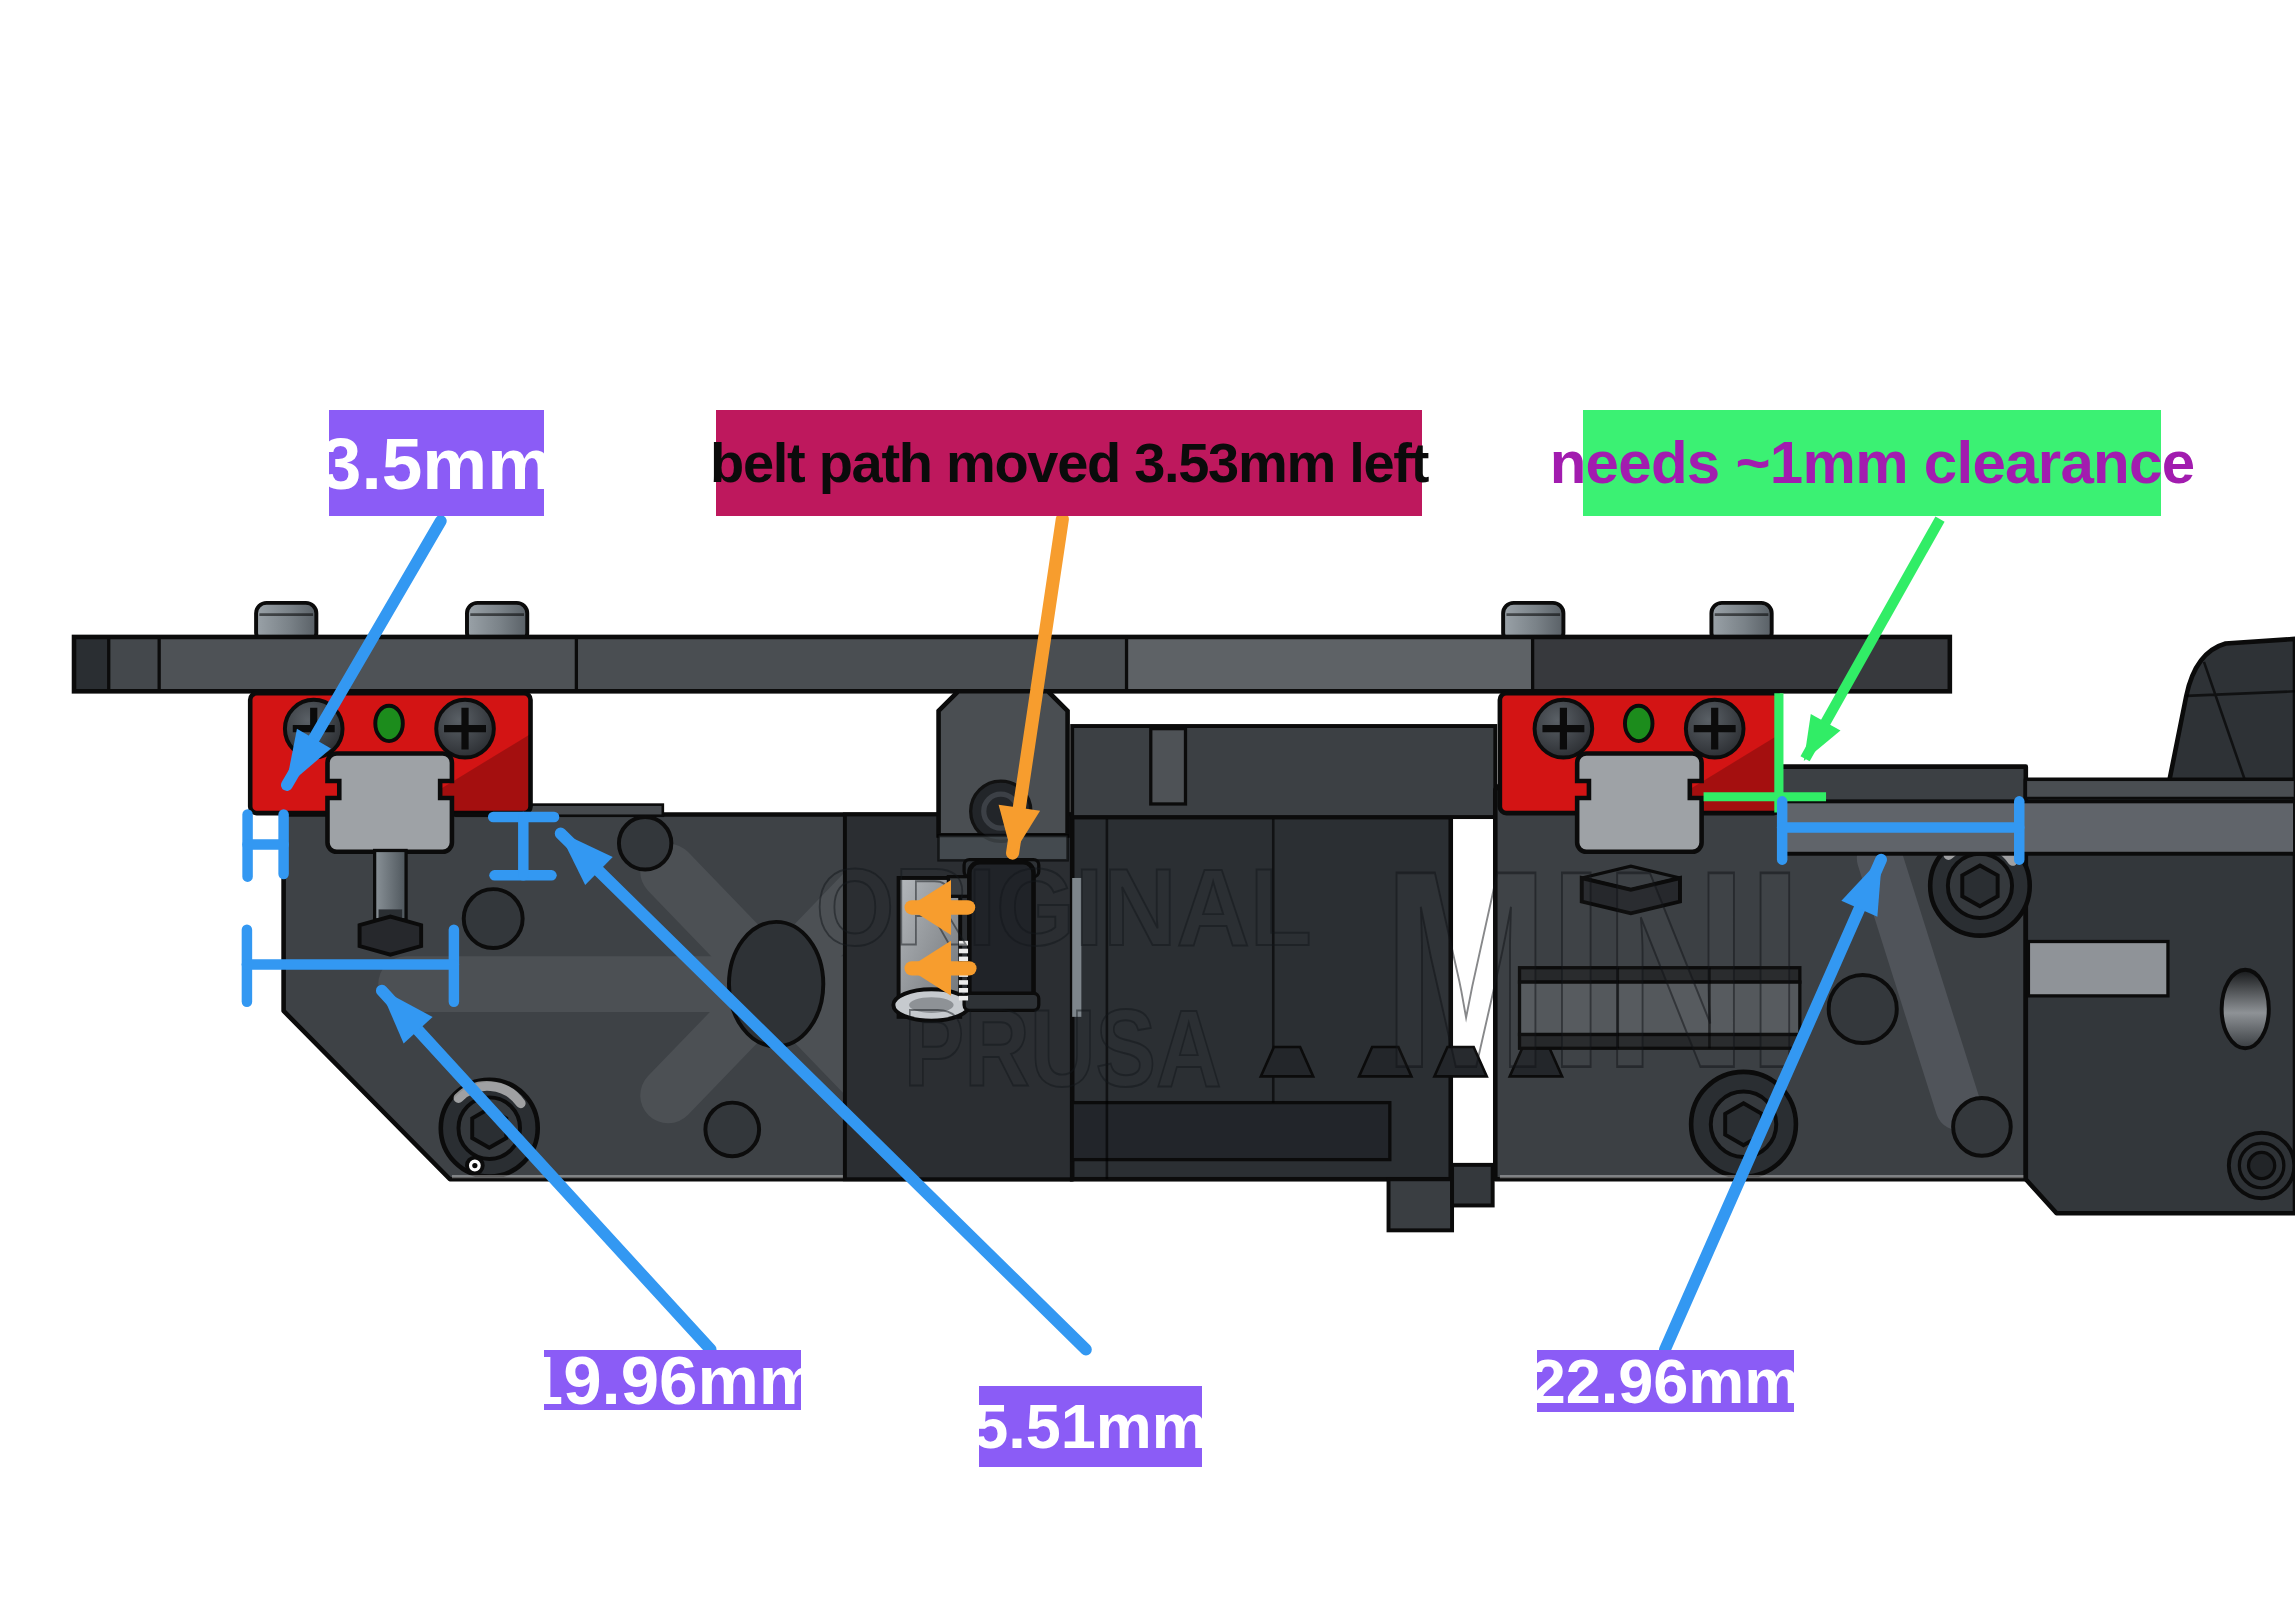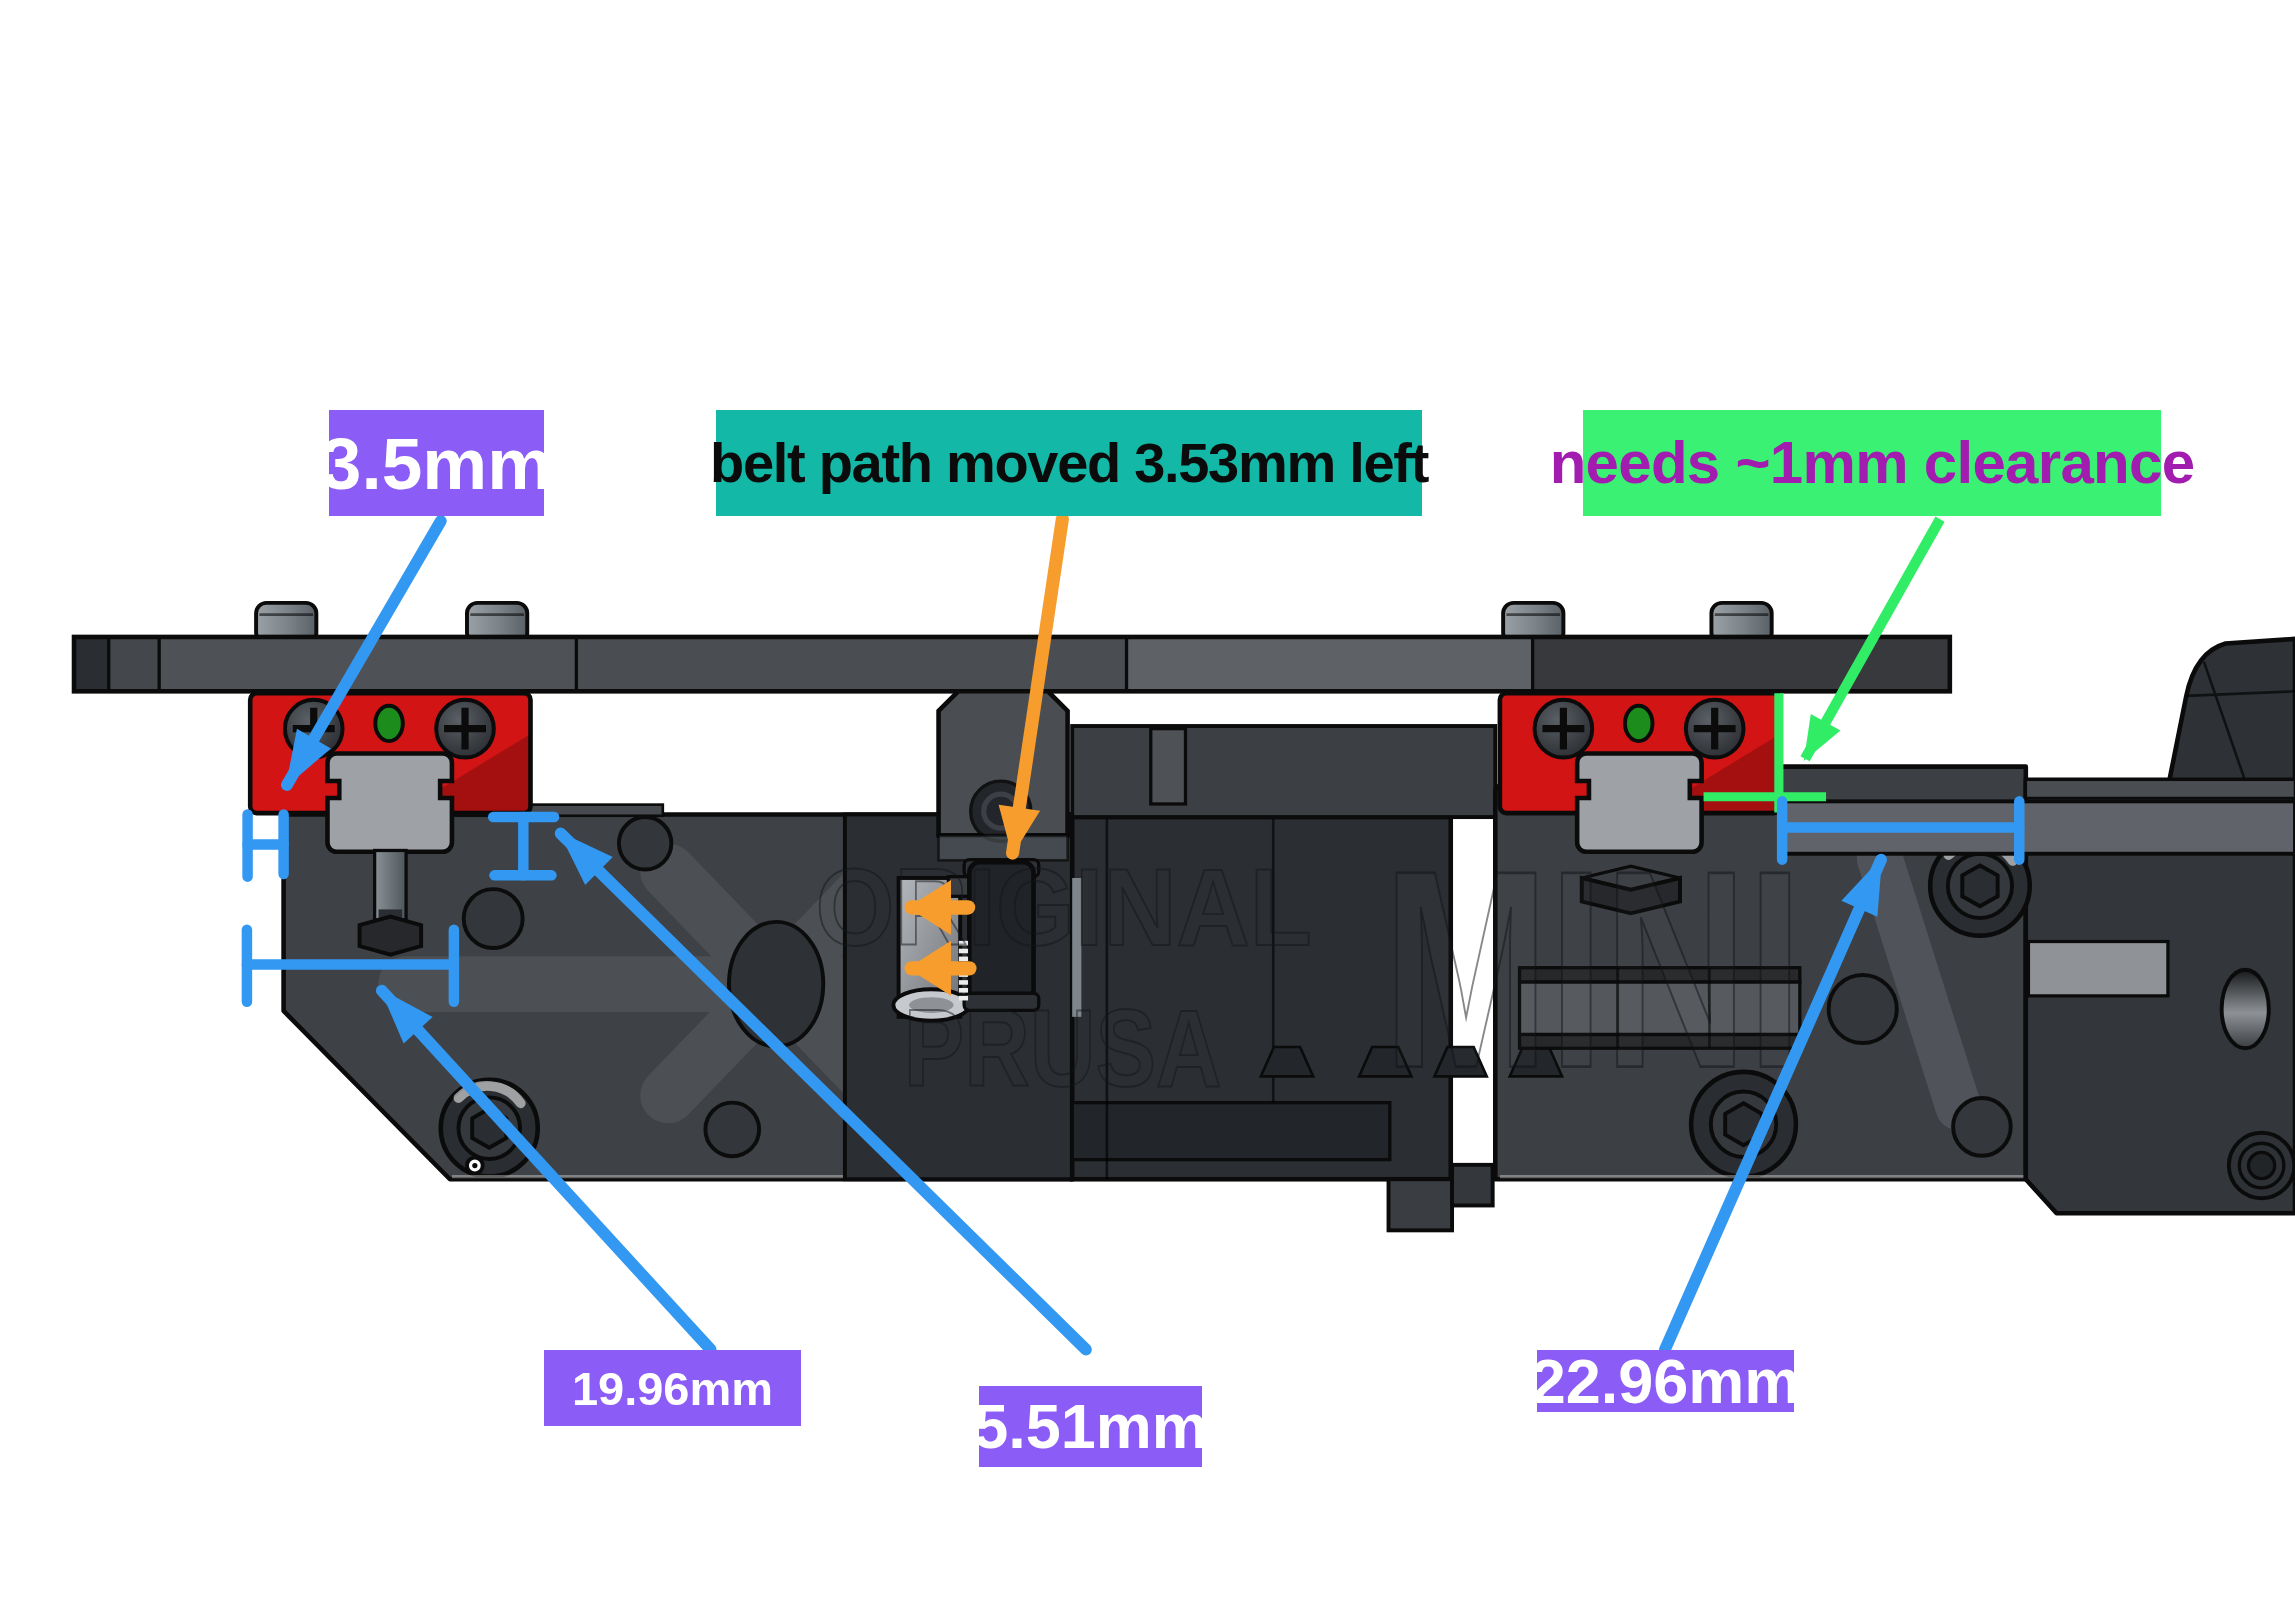--- a/index.html
+++ b/index.html
@@ -11,26 +11,26 @@
     overflow:hidden;
   }
   #machine-svg{position:absolute;left:0;top:0;}
   .callout{
     position:absolute;
     display:flex;align-items:center;justify-content:center;
     font-weight:bold;text-align:center;line-height:1;
     white-space:nowrap;
   }
   .callout.blue{background:#8b5cf6;color:#ffffff;}
-  .callout.orange{background:#14b8a6;color:#0b0b0b;}
+  .callout.orange{background:#be185d;color:#0b0b0b;}
   .callout.green{background:#3BF173;color:#a21caf;}
   #lbl-3-5   {left:329px;top:410px;width:215px;height:106px;font-size:73px;}
   #lbl-belt  {left:716px;top:410px;width:706px;height:106px;font-size:56px;letter-spacing:-1.3px;}
   #lbl-clear {left:1583px;top:410px;width:578px;height:106px;font-size:60px;letter-spacing:-0.7px;}
-  #lbl-19-96 {left:544px;top:1350px;width:257px;height:76px;font-size:47px;}
+  #lbl-19-96 {left:544px;top:1350px;width:257px;height:60px;font-size:69px;}
   #lbl-5-51  {left:979px;top:1350px;width:223px;height:81px;font-size:63px;margin-top:36px;}
   #lbl-22-96 {left:1537px;top:1350px;width:257px;height:62px;font-size:63px;}
 </style>
 </head>
 <body>
 
 <div id="stage">
 
 <svg id="machine-svg" width="2295" height="1623" viewBox="0 0 3504 2477" xmlns="http://www.w3.org/2000/svg">
   <defs>

